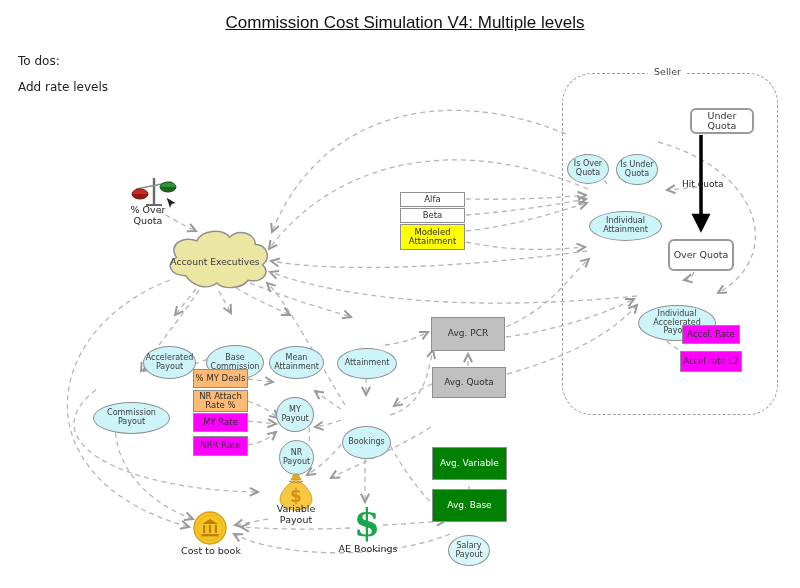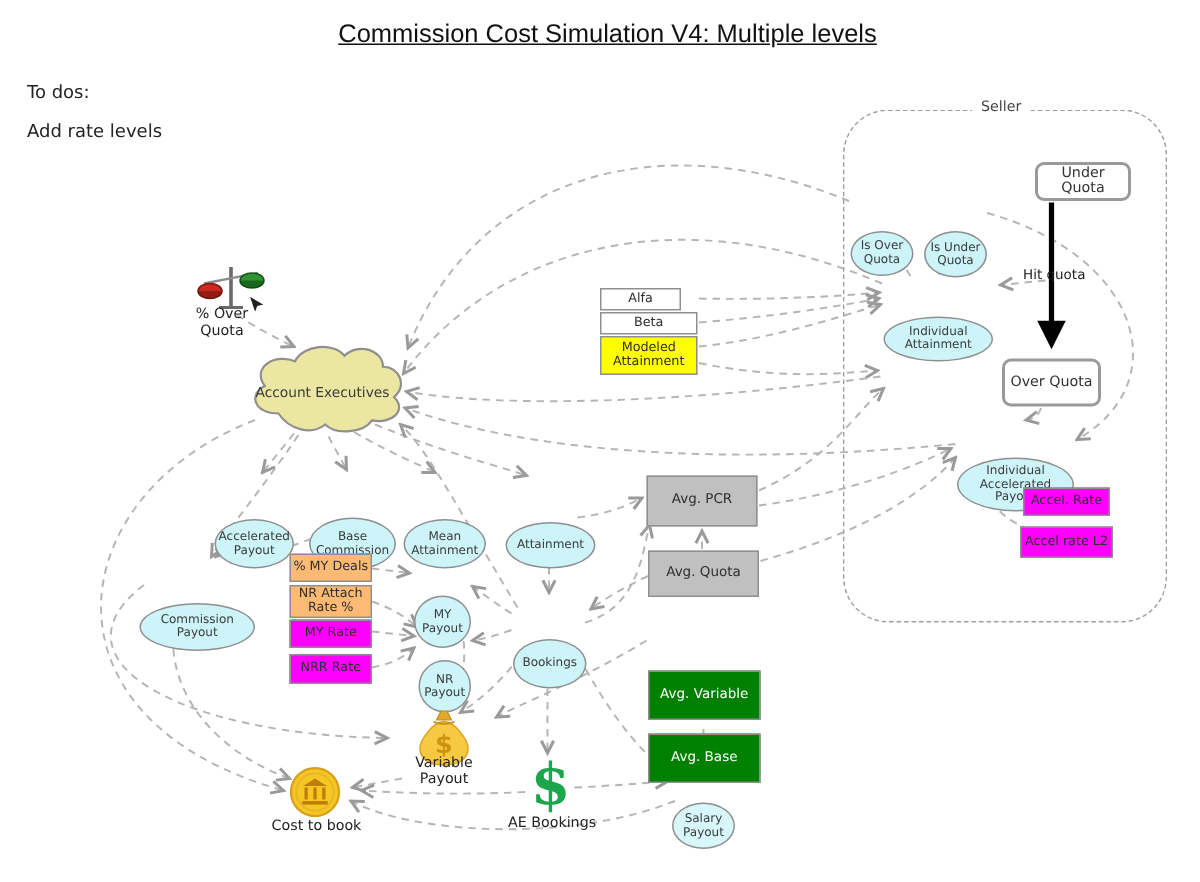--- a/index.html
+++ b/index.html
@@ -147,21 +147,21 @@
   <div class="node ellipse" style="left:342px;top:398px;width:49px;height:33px;">Bookings</div>
   <div class="node ellipse" style="left:567px;top:126px;width:42px;height:30px;">Is Over Quota</div>
   <div class="node ellipse" style="left:616px;top:126px;width:42px;height:31px;">Is Under Quota</div>
   <div class="node ellipse" style="left:589px;top:183px;width:73px;height:30px;">Individual Attainment</div>
   <div class="node ellipse" style="left:638px;top:277px;width:78px;height:36px;">Individual Accelerated Payout</div>
   <div class="node ellipse" style="left:448px;top:507px;width:42px;height:31px;background:#d8f7fb;">Salary Payout</div>
 
   <div class="node stock" style="left:670px;top:108px;width:64px;height:26px;margin-left:20px;">Under Quota</div>
   <div class="node stock" style="left:668px;top:239px;width:66px;height:32px;">Over Quota</div>
 
-  <div class="node box white" style="left:400px;top:192px;width:54px;height:15px;">Alfa</div>
+  <div class="node box white" style="left:400px;top:192px;width:65px;height:15px;">Alfa</div>
   <div class="node box white" style="left:400px;top:208px;width:65px;height:15px;">Beta</div>
   <div class="node box yellow" style="left:400px;top:224px;width:65px;height:26px;">Modeled Attainment</div>
   <div class="node box gray" style="left:431px;top:317px;width:74px;height:34px;">Avg. PCR</div>
   <div class="node box gray" style="left:432px;top:367px;width:74px;height:31px;">Avg. Quota</div>
   <div class="node box green" style="left:432px;top:410px;width:75px;height:33px;">Avg. Variable</div>
   <div class="node box green" style="left:432px;top:452px;width:75px;height:33px;">Avg. Base</div>
   <div class="node box magenta" style="left:682px;top:325px;width:58px;height:19px;">Accel. Rate</div>
   <div class="node box magenta" style="left:680px;top:351px;width:62px;height:21px;">Accel rate L2</div>
   <div class="node box orange" style="left:193px;top:369px;width:55px;height:19px;">% MY Deals</div>
   <div class="node box orange" style="left:193px;top:390px;width:55px;height:22px;">NR Attach Rate %</div>

